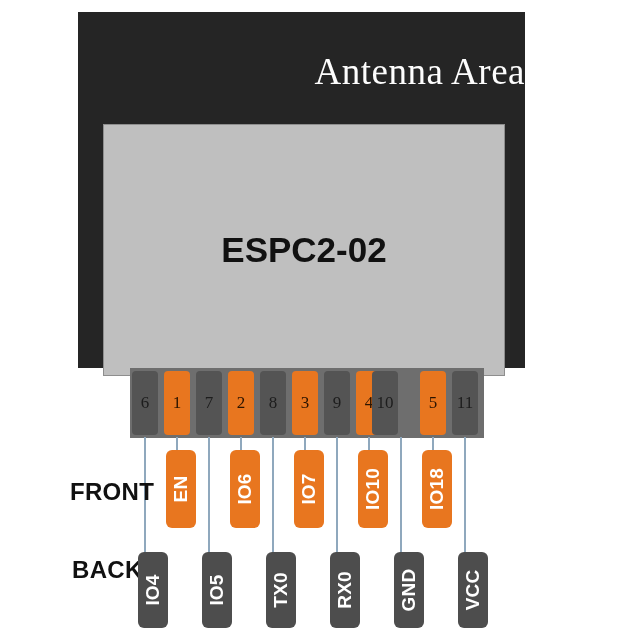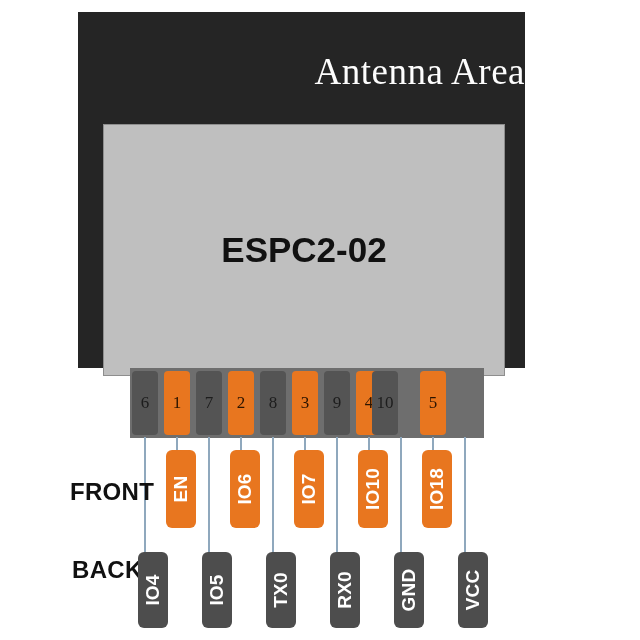--- a/index.html
+++ b/index.html
@@ -185,20 +185,23 @@
         <span>9</span>
       </div>
       <div class="pad orange" style="left: 226px;">
         <span>4</span>
       </div>
       <div class="pad gray" style="left: 242px;">
         <span>10</span>
       </div>
       <div class="pad orange" style="left: 290px;">
         <span>5</span>
+      </div>
+      <div class="pad gray" style="left: 322px;">
+        <span>11</span>
       </div>
     </div>
 
   <div id="lines-layer">
       <div class="conn-line" style="left: 144px; top: 437px; height: 115px;"></div>
       <div class="conn-line" style="left: 208px; top: 437px; height: 115px;"></div>
       <div class="conn-line" style="left: 272px; top: 437px; height: 115px;"></div>
       <div class="conn-line" style="left: 336px; top: 437px; height: 115px;"></div>
       <div class="conn-line" style="left: 400px; top: 437px; height: 115px;"></div>
       <div class="conn-line" style="left: 464px; top: 437px; height: 115px;"></div>

